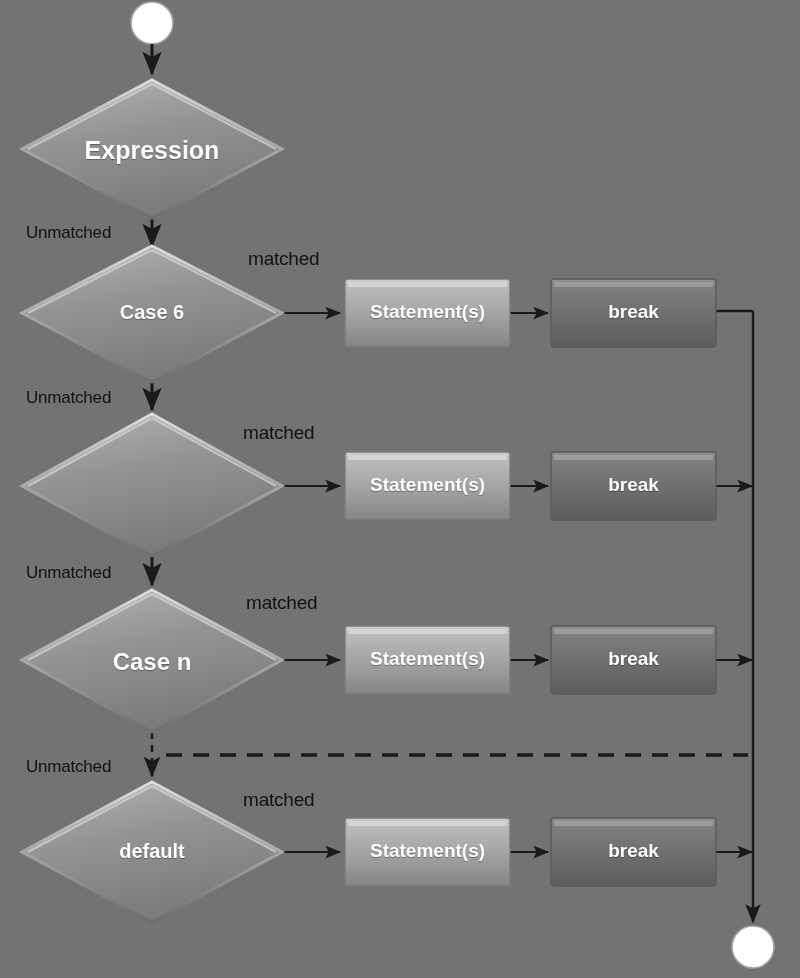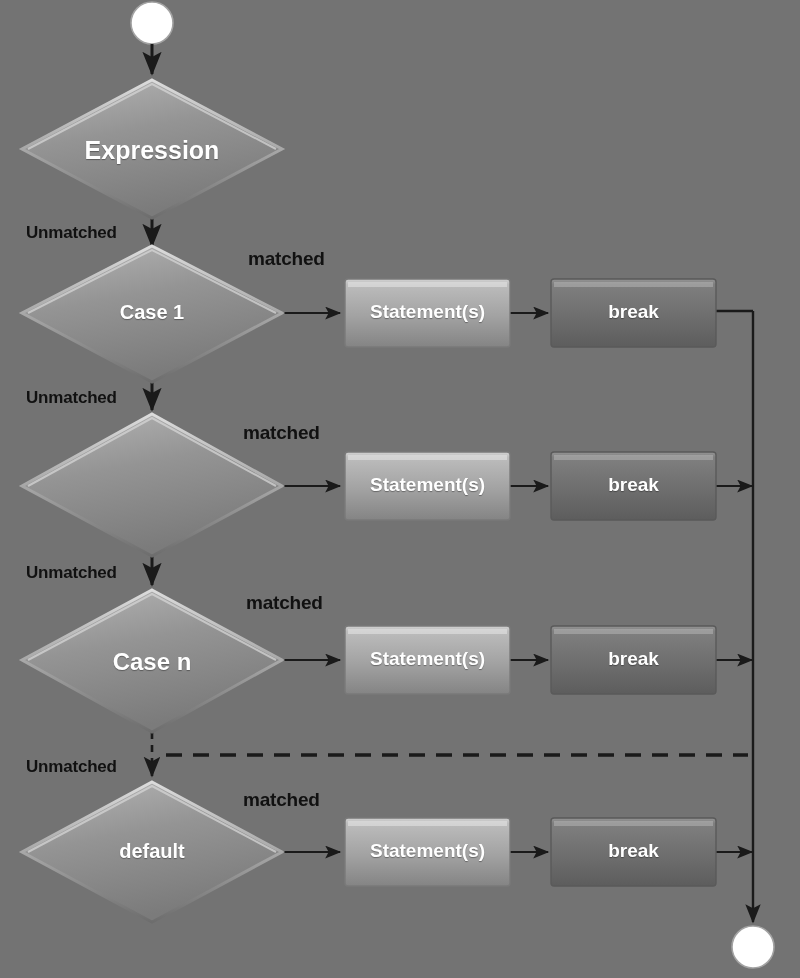--- a/index.html
+++ b/index.html
@@ -29,21 +29,21 @@
     color: #ffffff;
     font-weight: bold;
     text-align: center;
     white-space: nowrap;
     pointer-events: none;
     text-shadow: 0 1px 1px rgba(0,0,0,0.35);
   }
   .edge-label {
     position: absolute;
     color: #111111;
-    font-weight: bold;
+    font-weight: normal;
     white-space: nowrap;
     font-size: 17px;
     letter-spacing: -0.2px;
   }
 </style>
 </head>
 <body>
 
 <div id="canvas">
 
@@ -206,21 +206,21 @@
       <rect x="348" y="821" width="159" height="5" fill="#e0e0e0" opacity="0.65"></rect>
     </g>
     <g>
       <rect x="551" y="818" width="165" height="68" rx="3" ry="3" fill="url(#gradBreak)" stroke="#5a5a5a" stroke-width="1.4"></rect>
       <rect x="554" y="821" width="159" height="5" fill="#b4b4b4" opacity="0.55"></rect>
     </g>
   </svg>
 
   <div class="node-label" style="left:22px; top:136px; width:260px; font-size:25px;">Expression</div>
 
-  <div class="node-label" style="left:22px; top:301px; width:260px; font-size:20px;">Case 1</div>
+  <div class="node-label" style="left:22px; top:301px; width:260px; font-size:20px;">Case 6</div>
   <div class="node-label" style="left:22px; top:648px; width:260px; font-size:24px;">Case n</div>
   <div class="node-label" style="left:22px; top:840px; width:260px; font-size:20px;">default</div>
 
   <div class="node-label" style="left:345px; top:301px; width:165px; font-size:19px;">Statement(s)</div>
   <div class="node-label" style="left:551px; top:301px; width:165px; font-size:19px;">break</div>
 
   <div class="node-label" style="left:345px; top:474px; width:165px; font-size:19px;">Statement(s)</div>
   <div class="node-label" style="left:551px; top:474px; width:165px; font-size:19px;">break</div>
 
   <div class="node-label" style="left:345px; top:648px; width:165px; font-size:19px;">Statement(s)</div>

